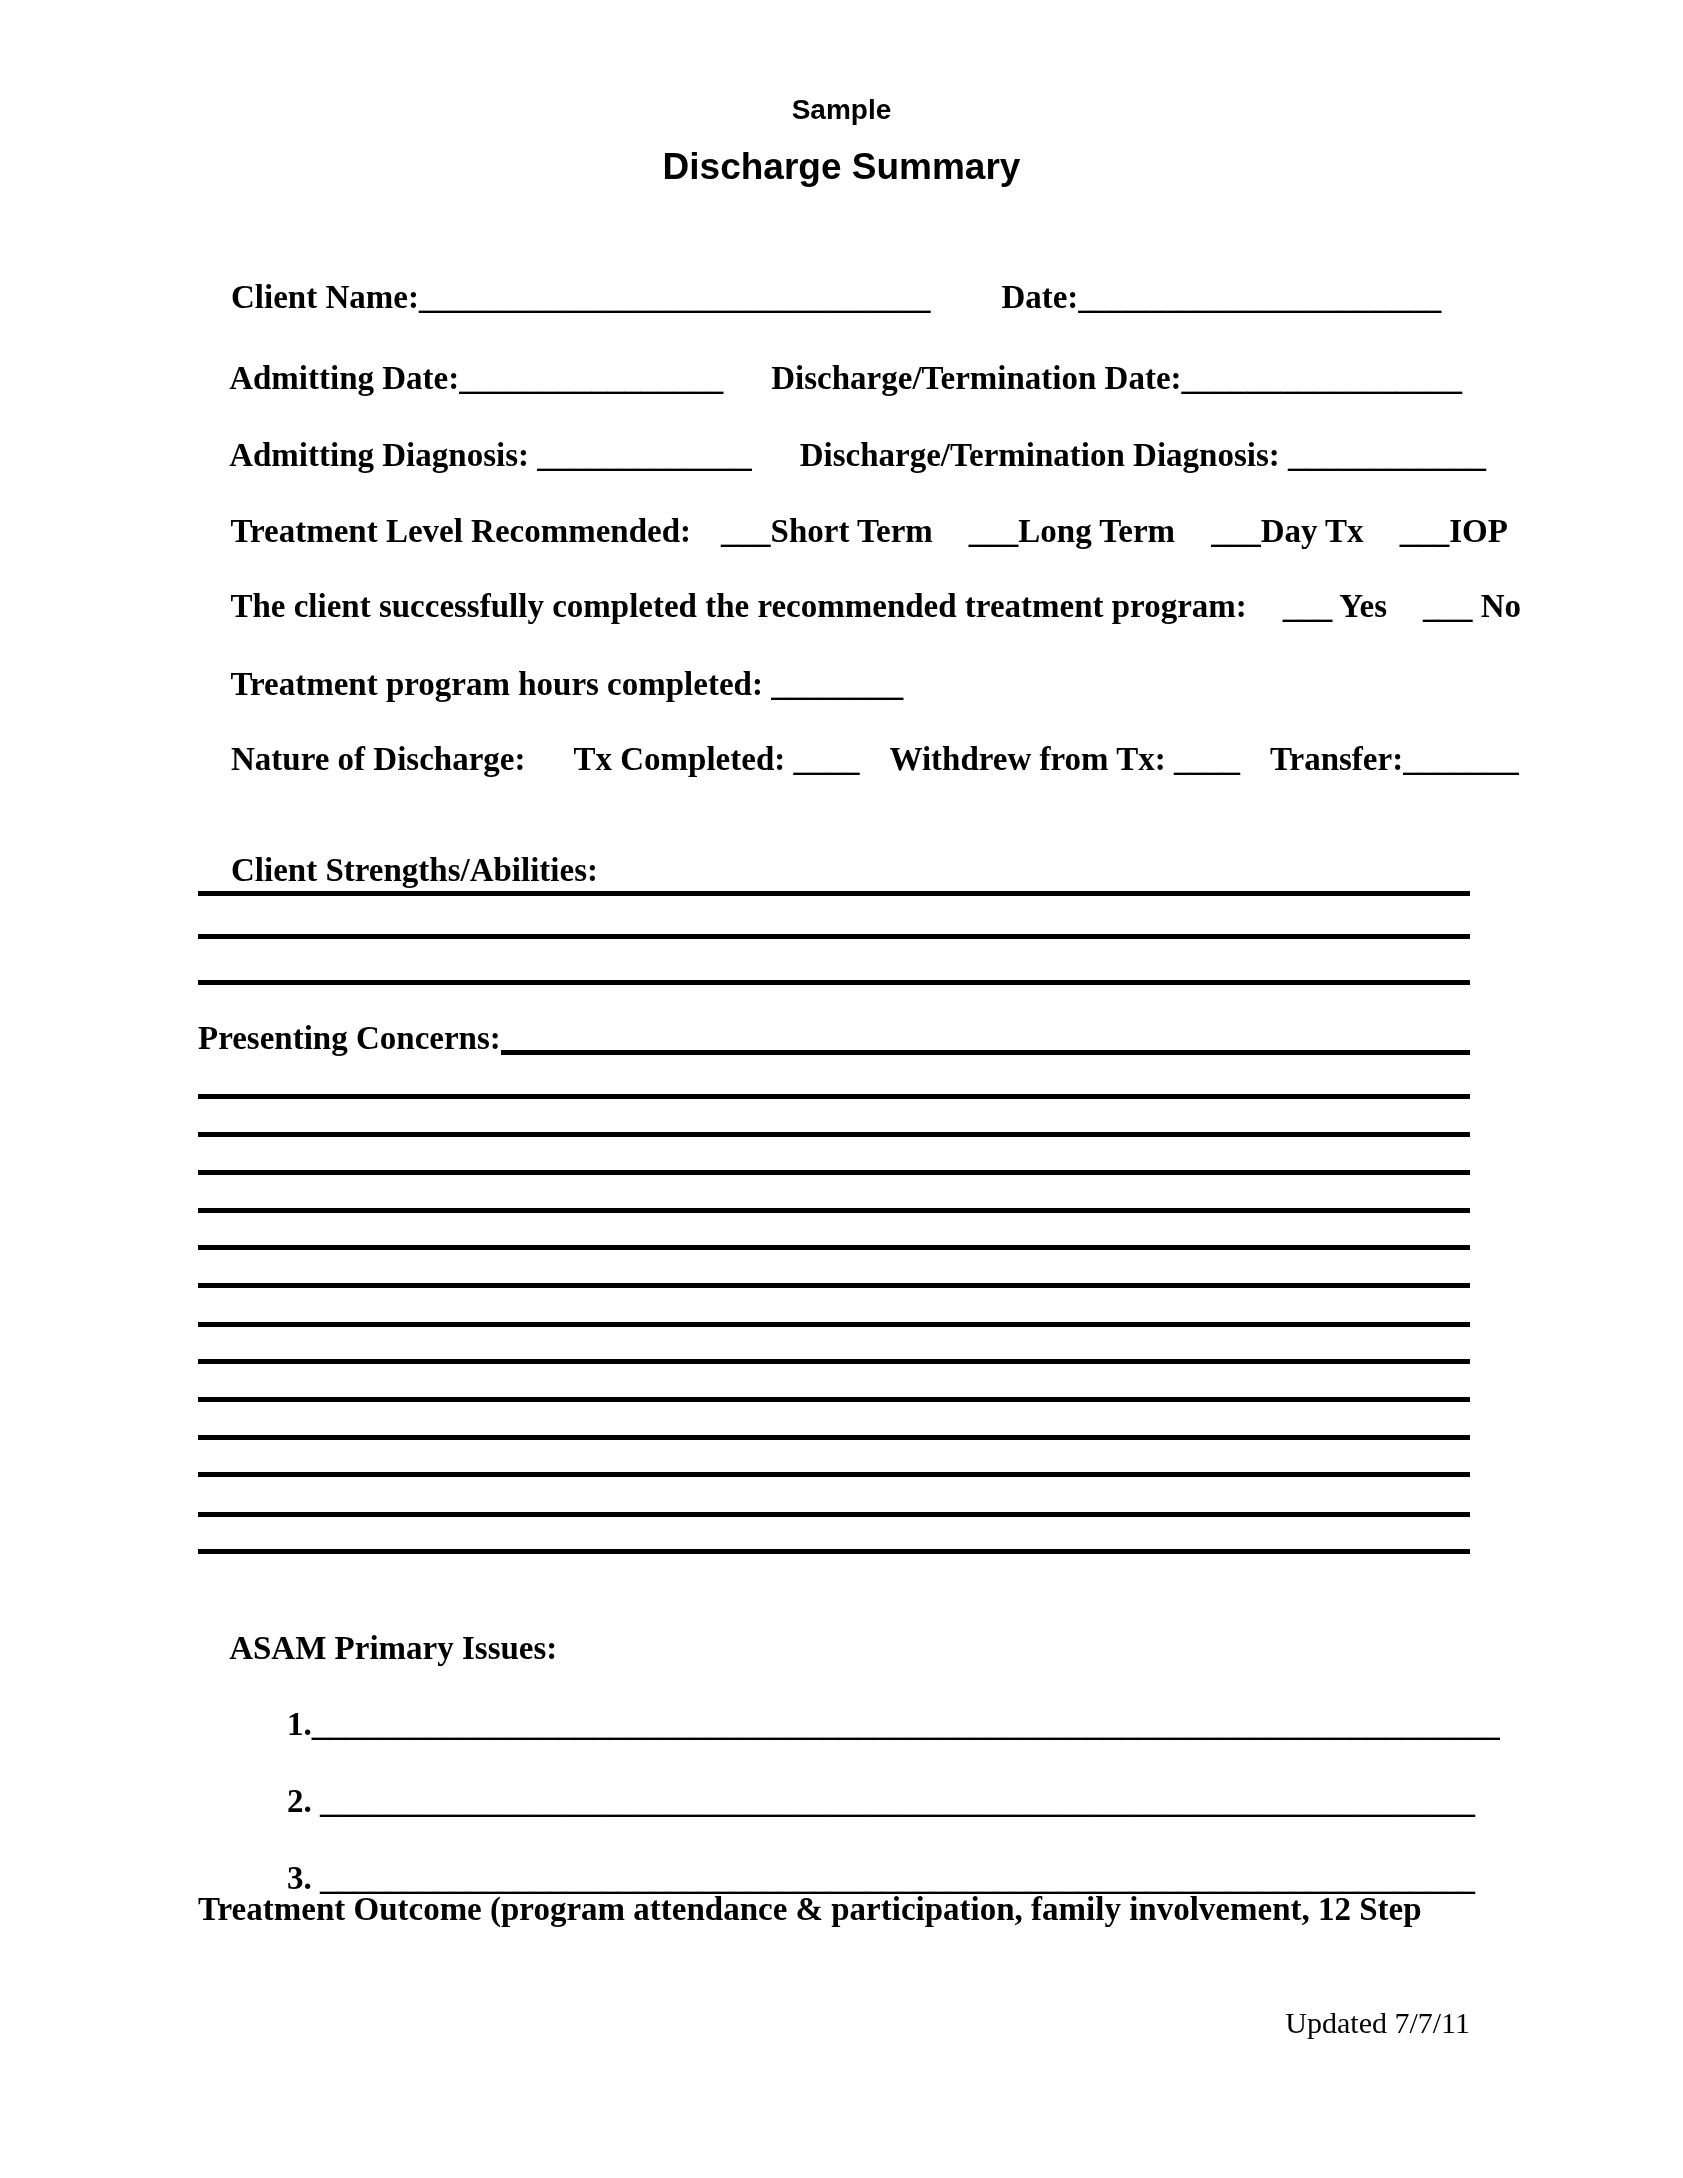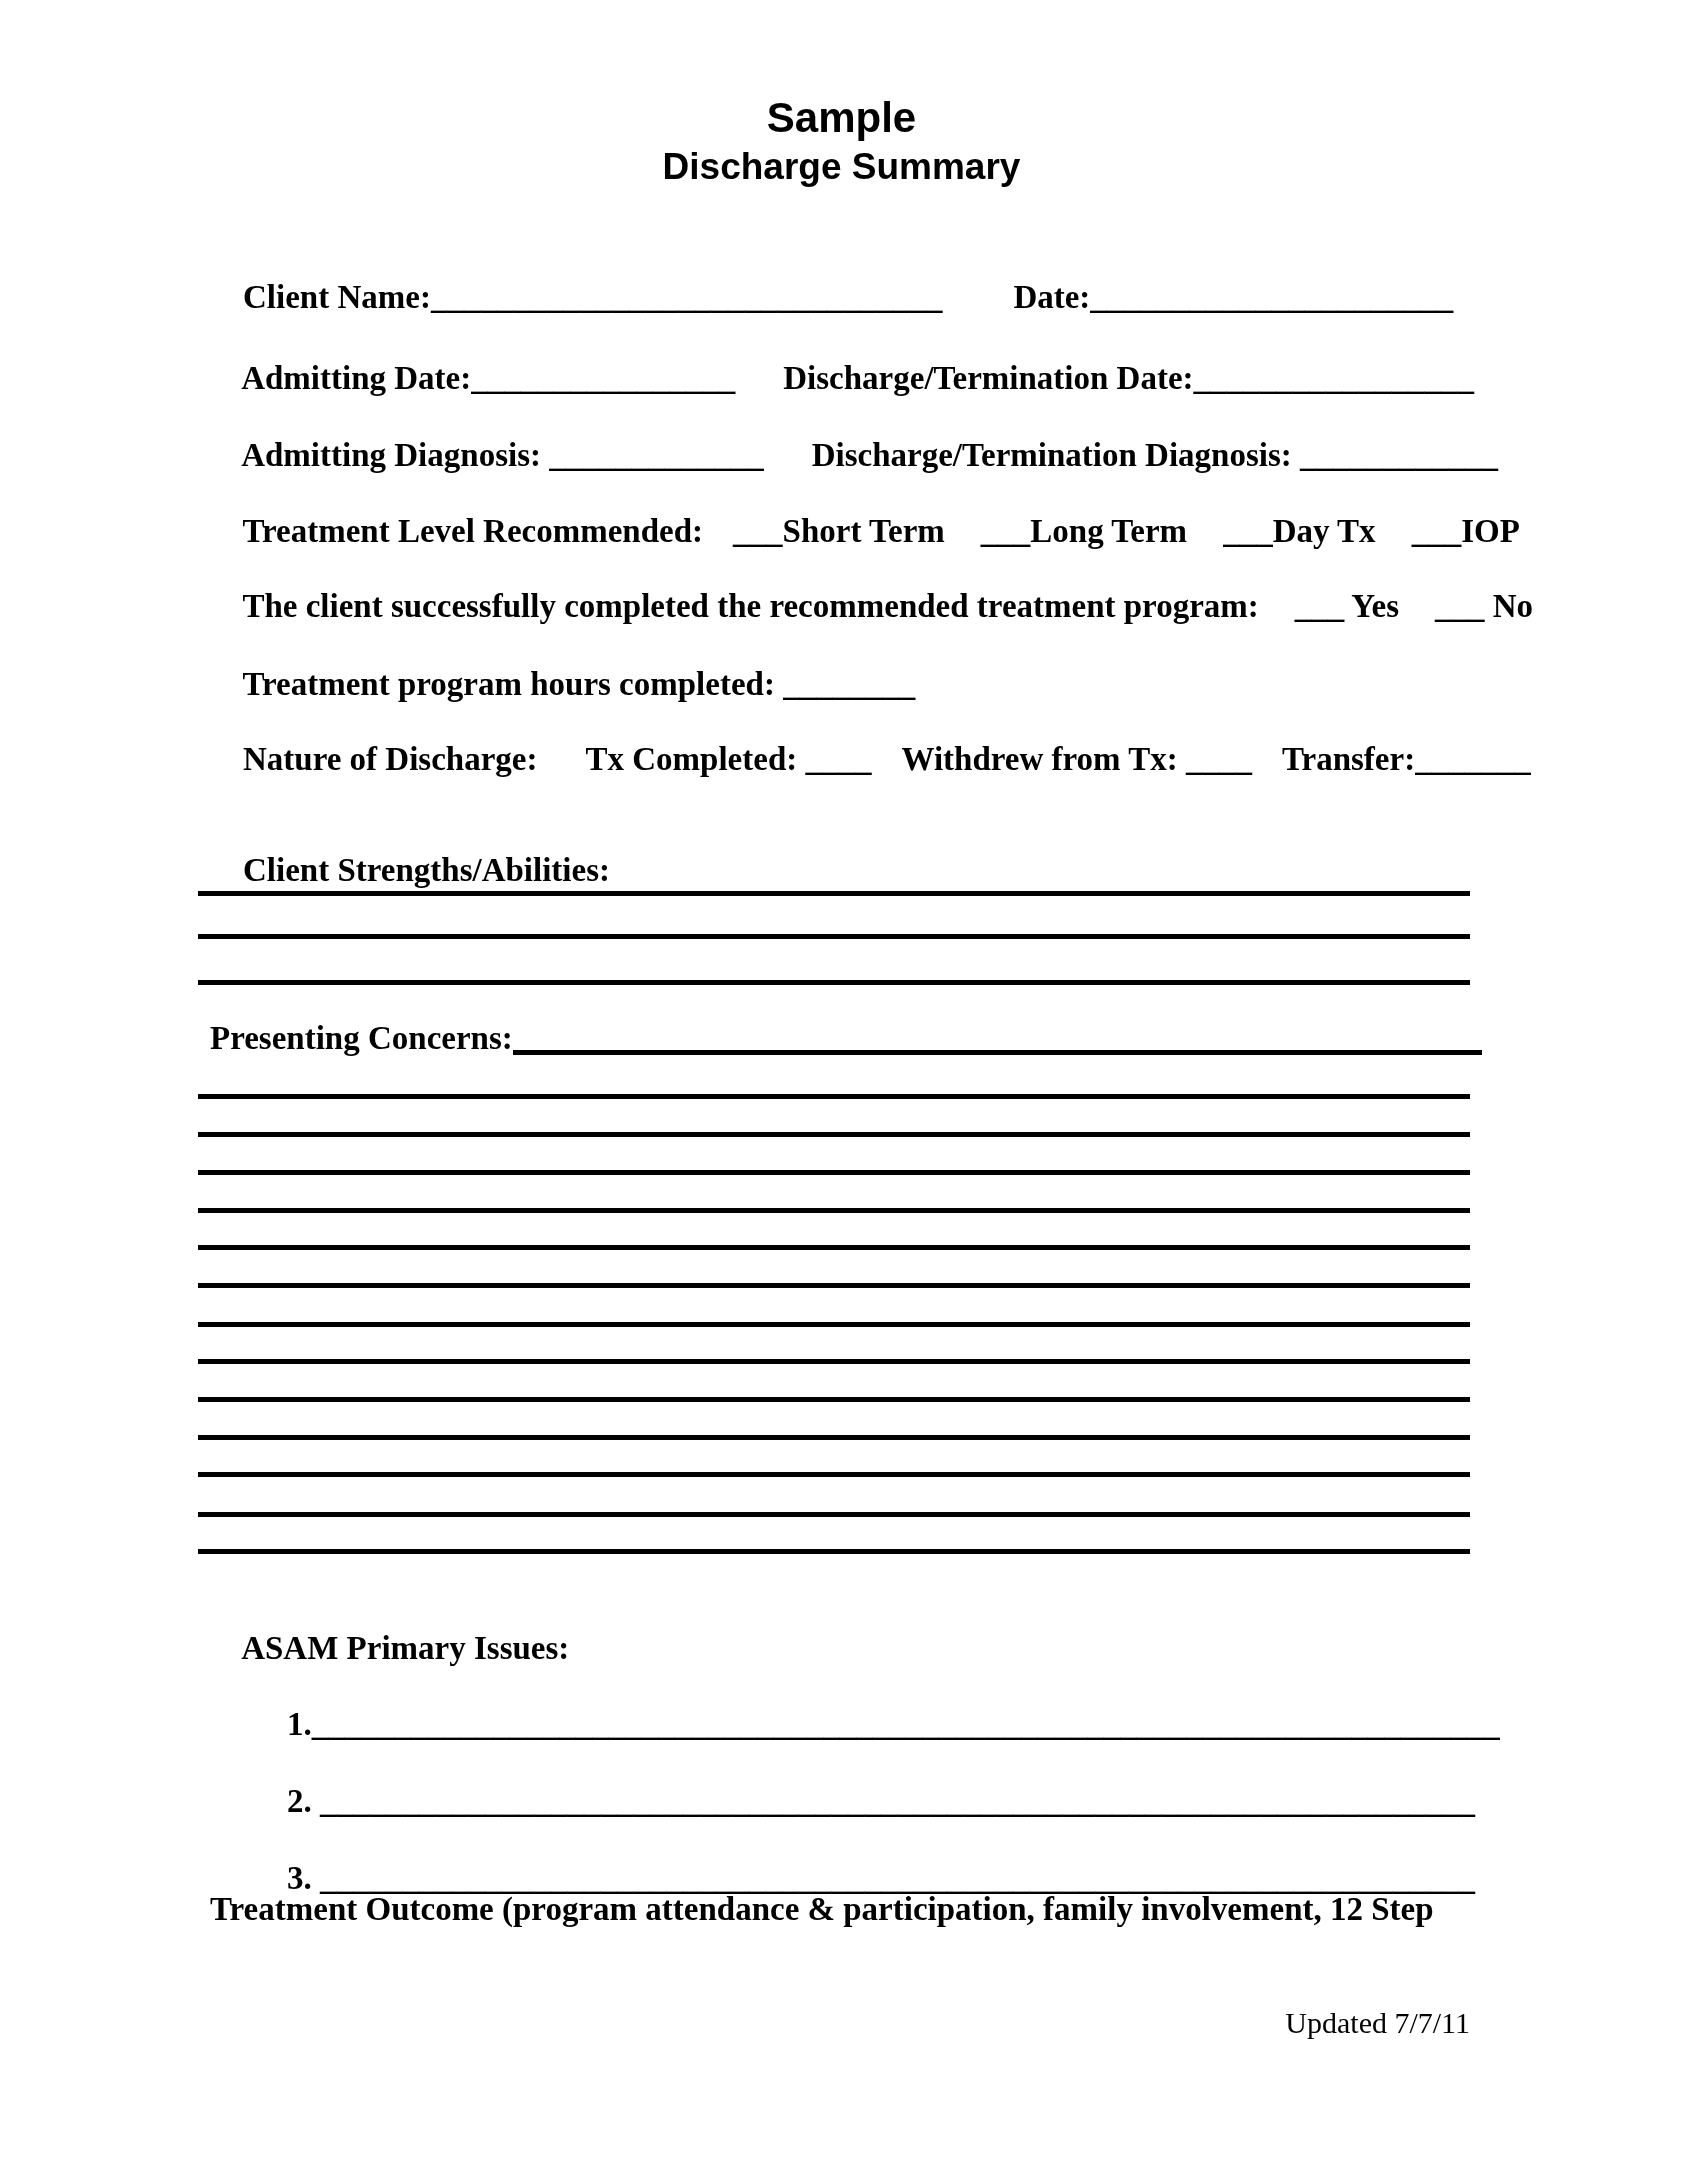--- a/index.html
+++ b/index.html
@@ -9,30 +9,30 @@
     background:#ffffff;
     color:#000000;
     font-family:"Liberation Serif", serif;
     font-weight:bold;
     overflow:hidden;
   }
   .title {
     position:absolute; left:0; top:94px; width:1683px;
     text-align:center;
     font-family:"Liberation Sans", sans-serif;
-    font-size:42px; font-weight:bold; line-height:1.15;
+    font-size:28px; font-weight:bold; line-height:1.15;
   }
   .subtitle {
     position:absolute; left:0; top:146px; width:1683px;
     text-align:center;
     font-family:"Liberation Sans", sans-serif;
     font-size:37px; font-weight:bold; line-height:1.15;
   }
   .row {
-    position:absolute; left:210px; width:1272px;
+    position:absolute; left:198px; width:1272px;
     font-size:33px; line-height:1.15;
     white-space:pre;
   }
   .flexrow { display:flex; align-items:flex-end; }
   .fill-line { flex:1 1 auto; border-bottom:5px solid #000; margin-bottom:3px; }
   .rule {
     position:absolute; left:198px; width:1272px; height:0;
     border-top:5px solid #000;
   }
   .indent { left:254px; width:1216px; }

